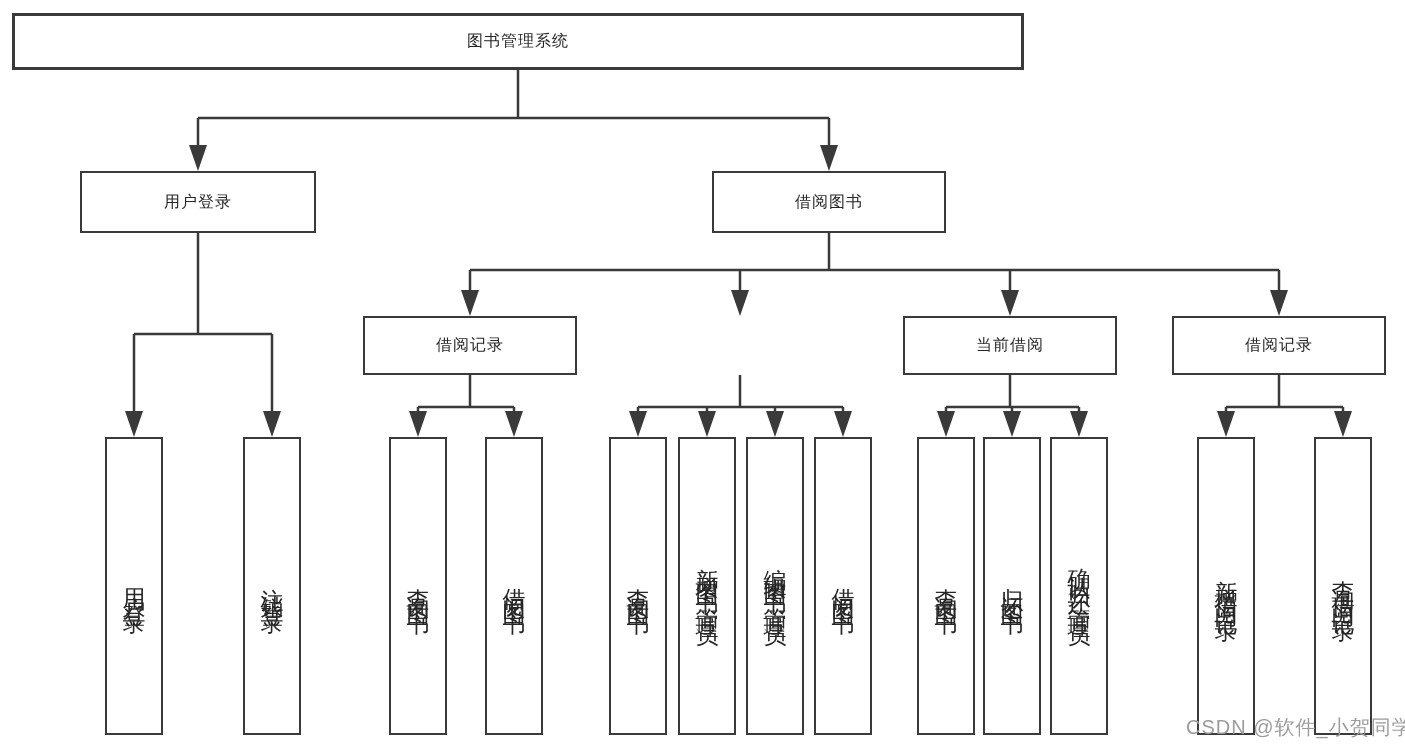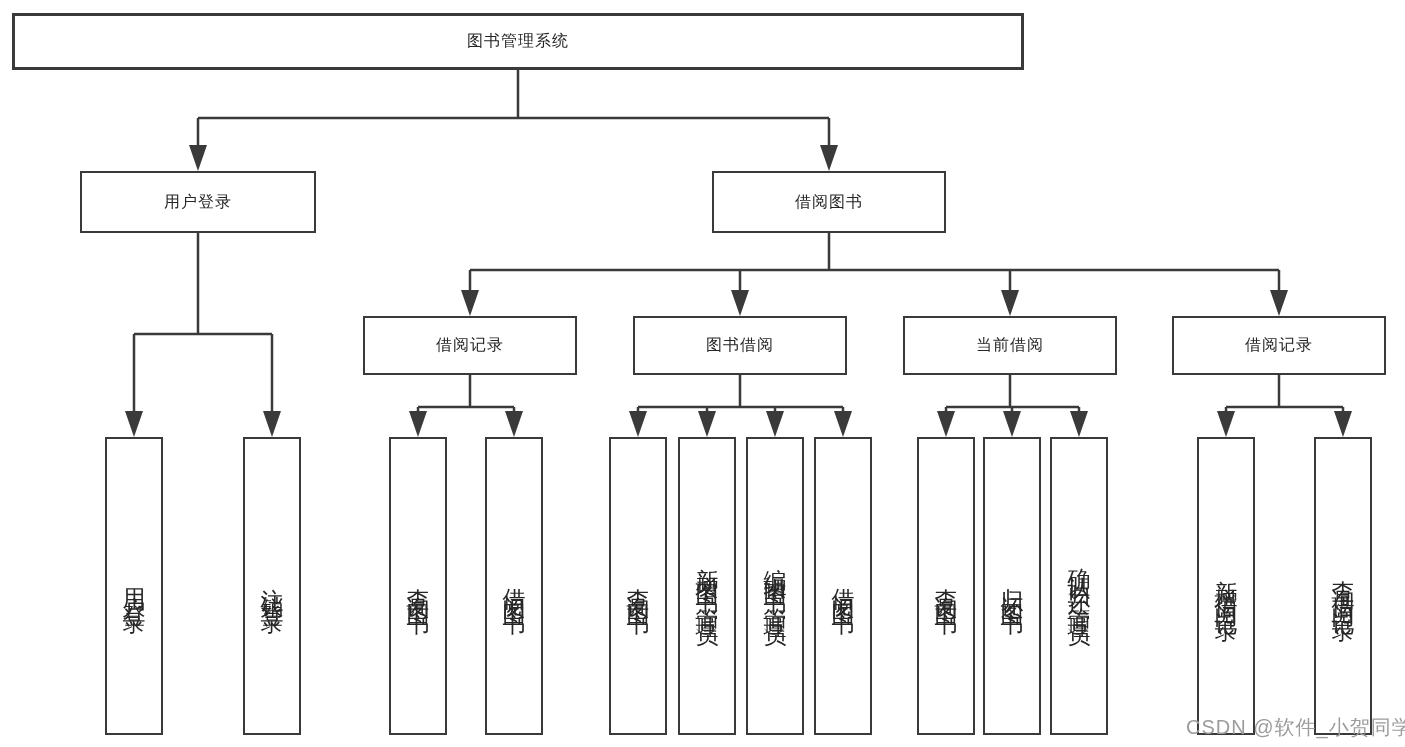--- a/index.html
+++ b/index.html
@@ -110,23 +110,20 @@
   <div class="node" style="left:80px; top:171px; width:236px; height:62px;">
     <span>用户登录</span>
   </div>
   <div class="node" style="left:712px; top:171px; width:234px; height:62px;">
     <span>借阅图书</span>
   </div>
 
   <div class="node" style="left:363px; top:316px; width:214px; height:59px;">
     <span>借阅记录</span>
   </div>
-  <div class="node" style="left:633px; top:316px; width:214px; height:59px;">
-    <span>图书借阅</span>
-  </div>
   <div class="node" style="left:903px; top:316px; width:214px; height:59px;align-items:center;">
     <span>当前借阅</span>
   </div>
   <div class="node" style="left:1172px; top:316px; width:214px; height:59px;">
     <span>借阅记录</span>
   </div>
 
   <div class="leaf" style="left:105px;">
     <span>用户登录</span>
   </div>

